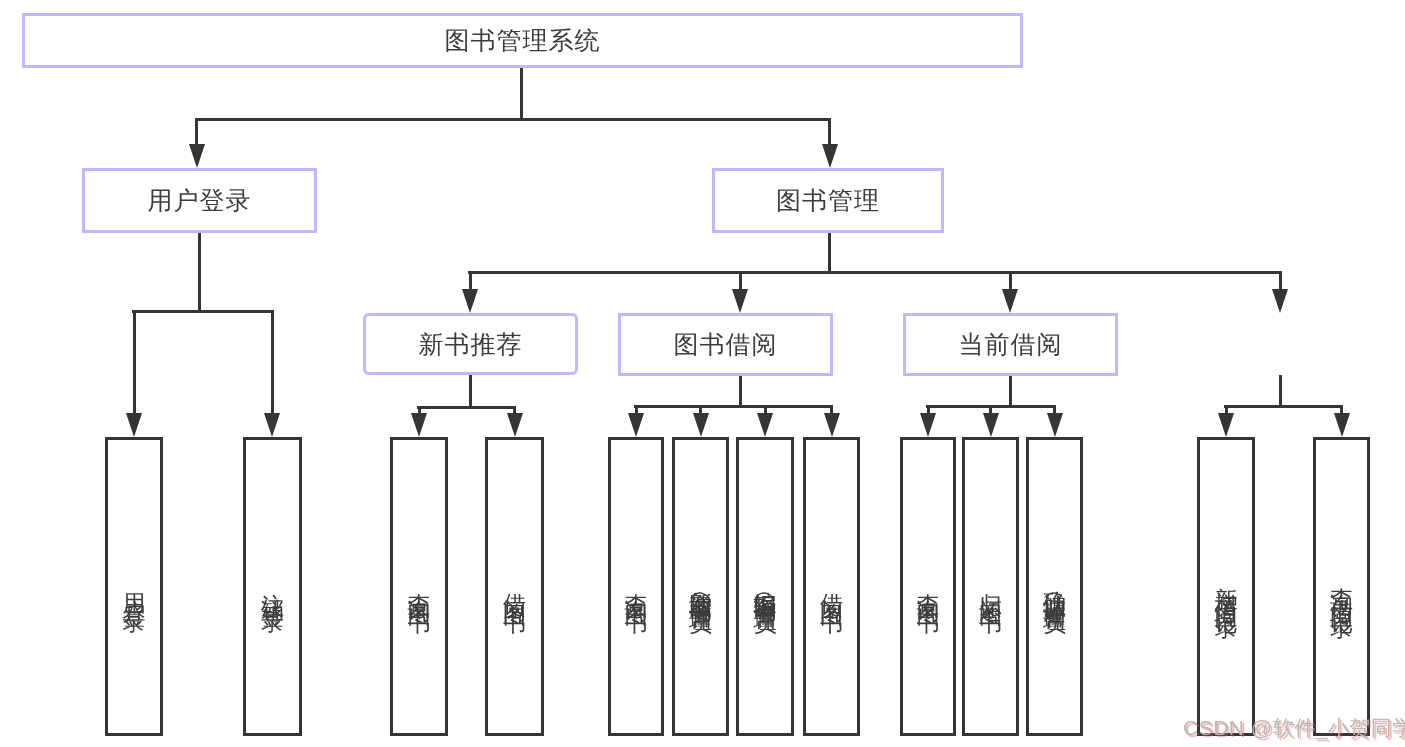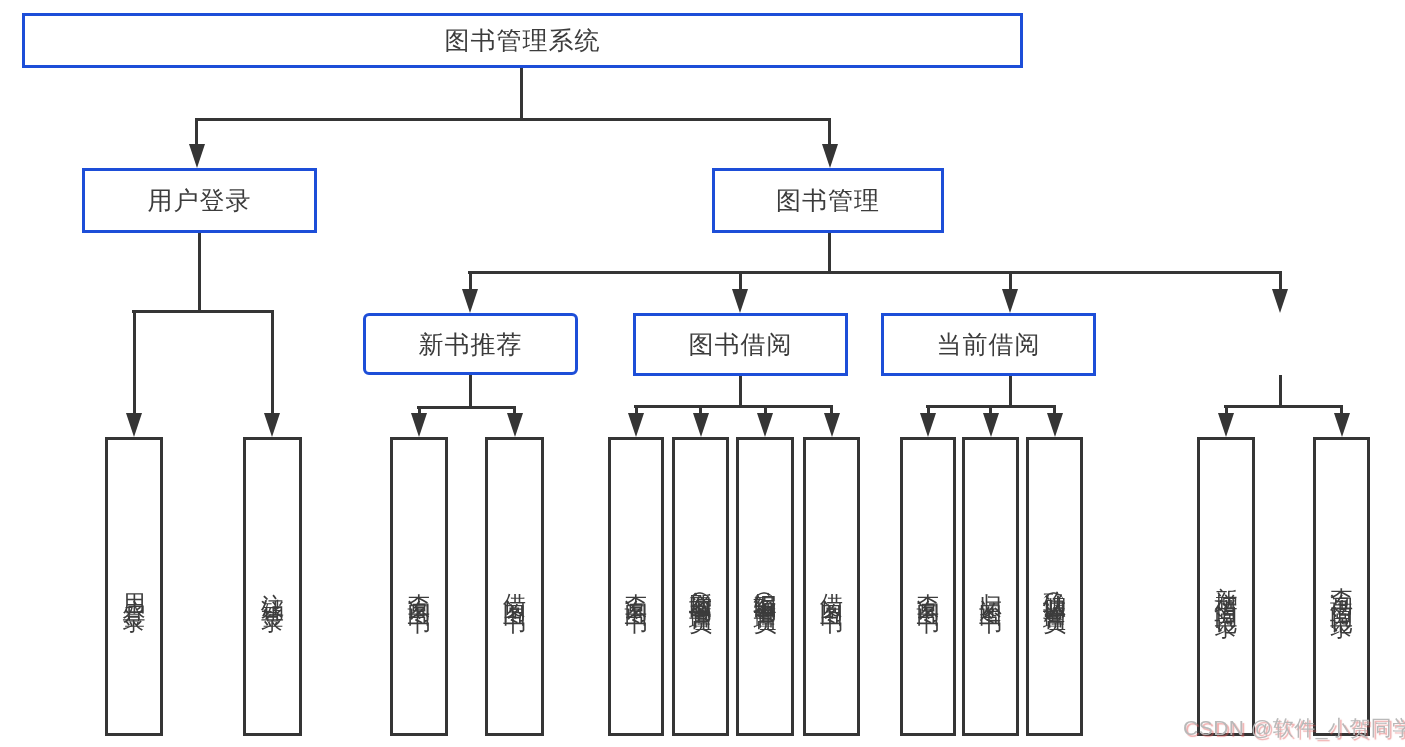--- a/index.html
+++ b/index.html
@@ -1,21 +1,21 @@
 <!DOCTYPE html>
 <html><head>
 <meta charset="utf-8">
 <style>
   html,body{margin:0;padding:0;background:#fff;}
   .canvas{
     position:relative;width:1405px;height:747px;background:#ffffff;
     font-family:"Liberation Sans", sans-serif;overflow:hidden;
   }
   .hbox{
-    position:absolute;box-sizing:border-box;border:3px solid #1d4ed8;background:#fff;
+    position:absolute;box-sizing:border-box;border:3px solid #c4b5fd;background:#fff;
     display:flex;align-items:center;justify-content:center;
     font-size:25px;color:#3c3c3c;letter-spacing:1px;white-space:nowrap;
   }
   .vbox{
     position:absolute;box-sizing:border-box;border:3px solid #353535;background:#fff;
     display:flex;align-items:center;justify-content:center;
     top:437px;height:299px;
   }
   .vtext{
     writing-mode:vertical-rl;text-orientation:mixed;
@@ -56,22 +56,22 @@
   <div class="drop" style="left:270.5px;top:310px;height:103px;"></div>
 
   <div class="vline" style="left:828px;top:233px;width:3px;height:40px;"></div>
   <div class="hline" style="left:468px;top:271px;width:814px;height:3px;"></div>
   <div class="drop" style="left:468.5px;top:271px;height:18px;"></div>
   <div class="drop" style="left:738.5px;top:271px;height:18px;"></div>
   <div class="drop" style="left:1008.5px;top:271px;height:18px;"></div>
   <div class="drop" style="left:1278.5px;top:271px;height:18px;"></div>
 
   <div class="hbox" style="left:363px;top:313px;width:215px;height:62px;border-radius:6px;">新书推荐</div>
-  <div class="hbox" style="left:633px;top:313px;width:215px;height:63px;">图书借阅</div>
-  <div class="hbox" style="left:881px;top:313px;width:215px;height:63px;">当前借阅</div>
+  <div class="hbox" style="left:618px;top:313px;width:215px;height:63px;">图书借阅</div>
+  <div class="hbox" style="left:903px;top:313px;width:215px;height:63px;">当前借阅</div>
 
   <div class="vline" style="left:469px;top:375px;width:3px;height:33px;"></div>
   <div class="hline" style="left:417px;top:406px;width:99px;height:3px;"></div>
   <div class="drop" style="left:417.5px;top:406px;height:7px;"></div>
   <div class="drop" style="left:513px;top:406px;height:7px;"></div>
 
   <div class="vline" style="left:739px;top:376px;width:3px;height:31px;"></div>
   <div class="hline" style="left:634px;top:405px;width:198px;height:3px;"></div>
   <div class="drop" style="left:634.5px;top:405px;height:8px;"></div>
   <div class="drop" style="left:699px;top:405px;height:8px;"></div>

